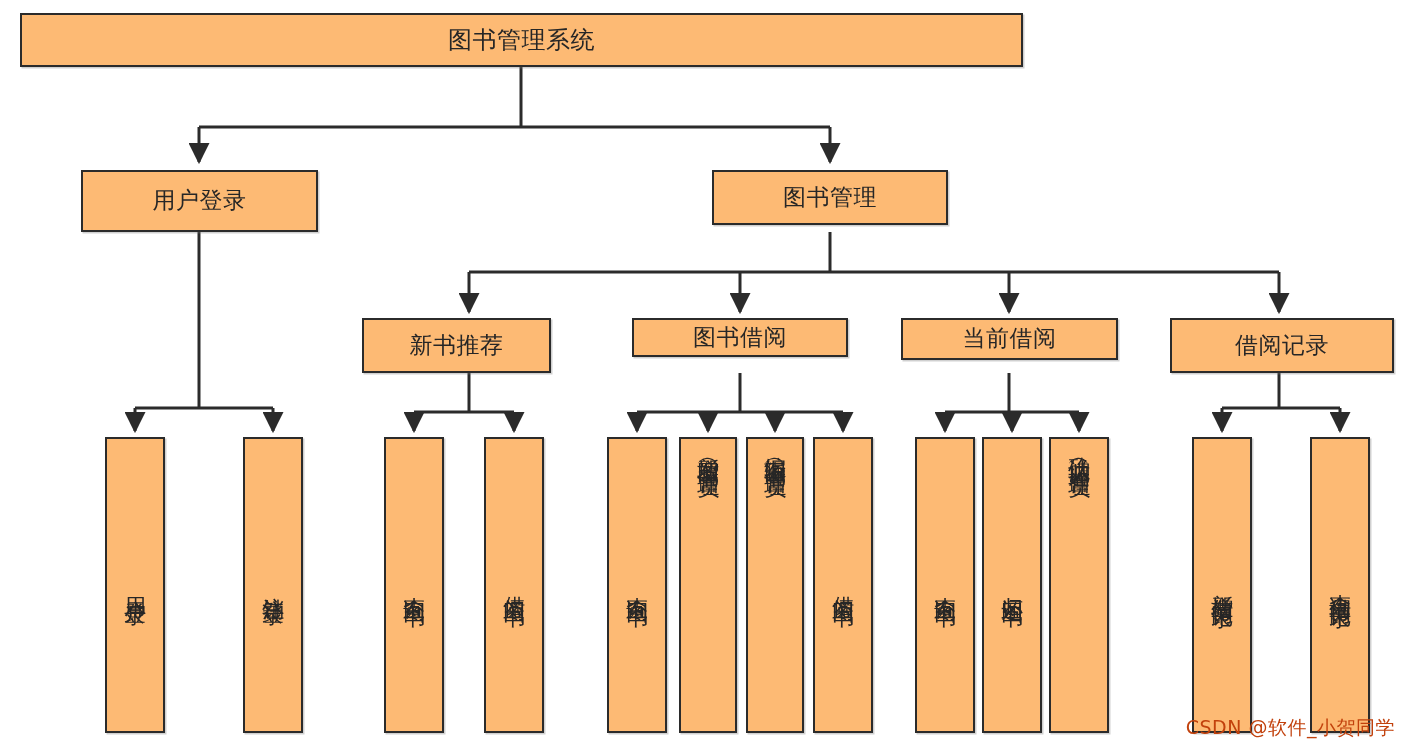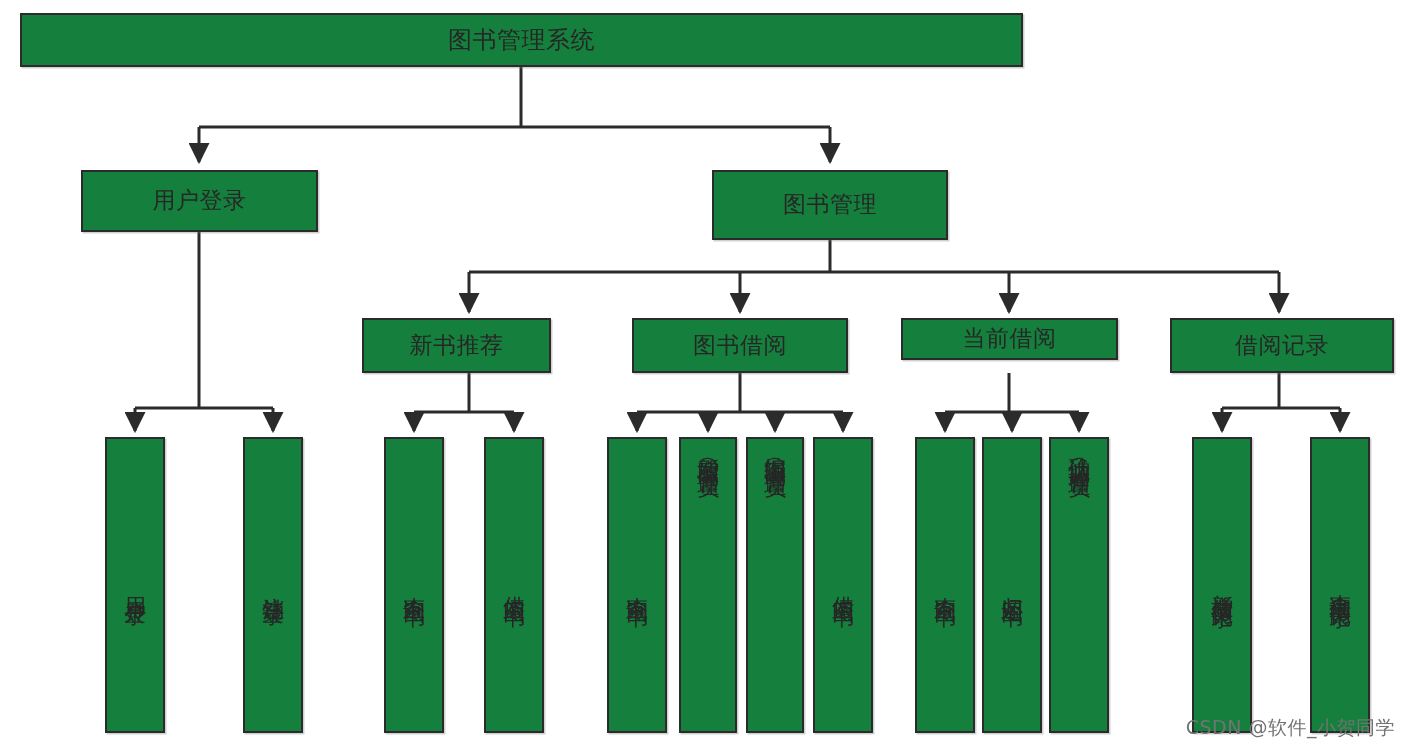--- a/index.html
+++ b/index.html
@@ -24,21 +24,21 @@
     left: 0;
     top: 0;
     width: 1405px;
     height: 747px;
     pointer-events: none;
   }
   .node {
     position: absolute;
     box-sizing: border-box;
     border: 2.5px solid #2b2b2b;
-    background: #15803d;
+    background: #fdba74;
     display: flex;
     align-items: center;
     justify-content: center;
     box-shadow: 1.5px 1.5px 0 rgba(120,120,120,0.35);
   }
   .node .lbl {
     font-size: 23px;
     line-height: 1.18;
     letter-spacing: 0.5px;
     color: #262626;
@@ -66,21 +66,21 @@
   .node.vert.center-v {
     align-items: center;
   }
   .node.root .lbl { font-size: 24px; }
 
   .watermark {
     position: absolute;
     right: 10px;
     bottom: 6px;
     font-size: 19px;
-    color: #737373;
+    color: #c2410c;
     letter-spacing: 0.5px;
     white-space: nowrap;
     user-select: none;
   }
 </style>
 </head>
 <body>
 
 <div id="canvas">
 
@@ -134,28 +134,28 @@
     </g>
   </svg>
 
   <div class="node horiz root" style="left:20px; top:13px; width:1003px; height:54px;">
     <span class="lbl">图书管理系统</span>
   </div>
 
   <div class="node horiz" style="left:81px; top:170px; width:237px; height:62px;">
     <span class="lbl">用户登录</span>
   </div>
-  <div class="node horiz" style="left:712px; top:170px; width:236px; height:70px;">
+  <div class="node horiz" style="left:712px; top:170px; width:236px; height:55px;">
     <span class="lbl">图书管理</span>
   </div>
 
   <div class="node horiz" style="left:362px; top:318px; width:189px; height:55px;">
     <span class="lbl">新书推荐</span>
   </div>
-  <div class="node horiz" style="left:632px; top:318px; width:216px; height:55px;">
+  <div class="node horiz" style="left:632px; top:318px; width:216px; height:39px;">
     <span class="lbl">图书借阅</span>
   </div>
   <div class="node horiz" style="left:901px; top:318px; width:217px; height:42px;">
     <span class="lbl">当前借阅</span>
   </div>
   <div class="node horiz" style="left:1170px; top:318px; width:224px; height:55px;">
     <span class="lbl">借阅记录</span>
   </div>
 
   <div class="node vert center-v" style="left:105px; top:437px; width:60px; height:296px;">

